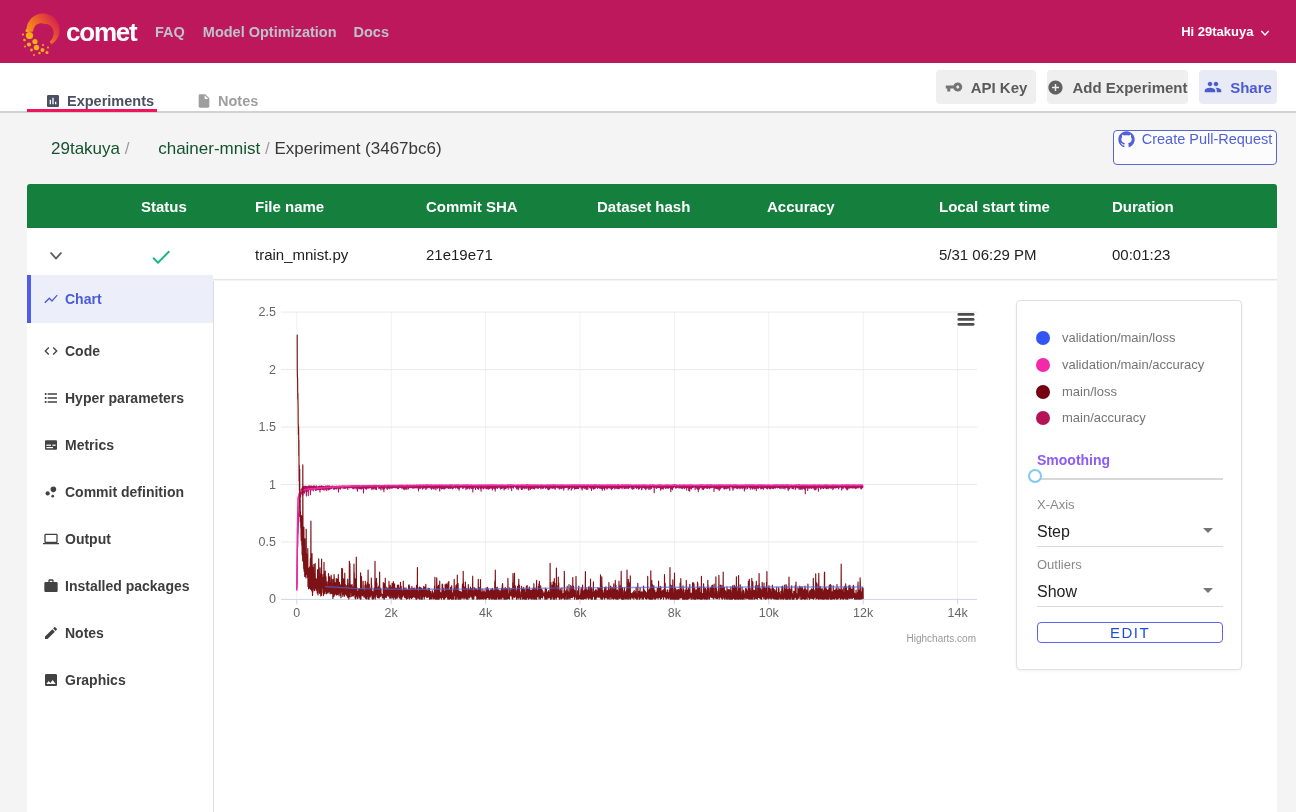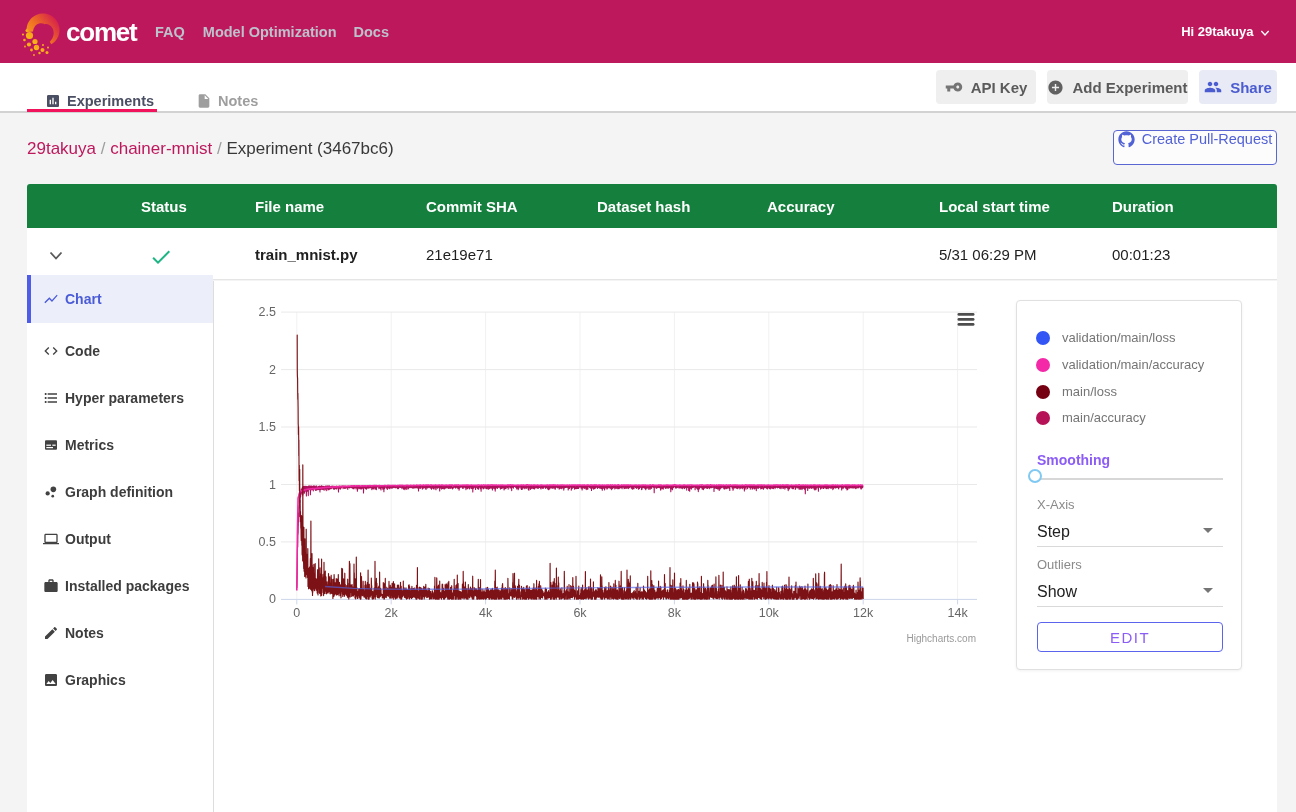--- a/index.html
+++ b/index.html
@@ -8,36 +8,36 @@
 #nav .links { position:absolute; left:155px; top:0; height:63px; display:flex; align-items:center; gap:0;justify-content:center; }
 #nav .links a { color:#bdc1cc; font-size:14.5px; font-weight:bold; text-decoration:none; }
 #user { position:absolute; right:23px; top:0; height:63px; display:flex; align-items:center; color:#fff; font-size:13px; font-weight:bold; }
 #tabbar { left:0; top:63px; width:1296px; height:50px; background:#fff; border-bottom:2px solid #d2d2d2; }
 .tab { position:absolute; top:0; height:46px; display:flex; align-items:flex-end; gap:6px; font-size:14.5px; font-weight:bold; }
 #tab1 { left:27px; width:130px; padding-left:18px; color:#4a4f63; font-size:14.5px; }
 #tab2 { left:196px; color:#9e9e9e; }
 #tabline { position:absolute; left:27px; top:46px; width:130px; height:3px; background:#f2135d; }
 .btn { position:absolute; top:70px; height:34px; border-radius:4px; background:#efefef; display:flex; align-items:center; justify-content:center; gap:8px; font-size:15px; font-weight:bold; color:#5a5a5a; }
 #crumb { left:27px; top:131px; width:1000px; height:35px; display:flex; align-items:center; font-size:17px; color:#9e9e9e; }
-#crumb a { color:#be185d; text-decoration:none; }
+#crumb a { color:#14532d; text-decoration:none;margin-left:24px; }
 #crumb b { color:#383838; font-weight:normal; }
 #pr { left:1113px; top:130px; width:164px; height:35px; border:1px solid #5a66d2; border-radius:4px; background:#fcfcfd; display:flex; align-items:flex-start; justify-content:center; gap:7px; color:#5161d6; font-size:14.5px; }
 #thead { left:27px; top:184px; width:1250px; height:44px; background:#15803d; border-radius:3px 3px 0 0; color:#fff; font-size:15px; font-weight:bold; }
 #thead span, #trow span { position:absolute; top:50%; transform:translateY(-50%); }
 #trow { left:27px; top:228px; width:1250px; height:52px; background:#fff; border-bottom:1px solid #e5e5e5; font-size:15px; color:#212121; }
 #sidebar { left:27px; top:281px; width:187px; height:531px; background:#fff; border-right:1px solid #ddd; }
 .sitem { position:absolute; left:27px; width:186px; display:flex; align-items:center; gap:6px; padding-left:16px; font-size:14px; color:#3d3d3d; font-weight:bold; }
 .sitem.active { background:#eceefa; border-left:4px solid #4f5ce8; padding-left:12px; color:#4a5bd7; }
 #chartpanel { left:214px; top:281px; width:1063px; height:531px; background:#fff; }
 #card { left:1016px; top:300px; width:226px; height:370px; background:#fff; border:1px solid #e0e0e0; border-radius:4px; box-shadow:0 1px 3px rgba(0,0,0,0.06); }
 .leg { position:absolute; left:19px; display:flex; align-items:center; gap:12px; font-size:13px; color:#757575; }
 .dot { width:14px; height:14px; border-radius:50%; flex:0 0 14px; }
 .selline { position:absolute; left:20px; width:186px; border-bottom:1px solid #d9d9d9; }
 .tri { position:absolute; width:0; height:0; border-left:5px solid transparent; border-right:5px solid transparent; border-top:5px solid #757575; }
-#edit { position:absolute; left:20px; top:321px; width:186px; height:30px; border:1px solid #5a64ec; border-radius:4px; color:#8b5cf6; font-size:15px; letter-spacing:1.5px; display:flex; align-items:center; justify-content:center; }
+#edit { position:absolute; left:20px; top:321px; width:186px; height:21px; border:1px solid #5a64ec; border-radius:4px; color:#1d4ed8; font-size:15px; letter-spacing:1.5px; display:flex; align-items:center; justify-content:center; }
 </style></head>
 <body>
 <div class="abs" id="nav">
   <div class="abs" style="left:0;top:0"><svg width="150" height="63" viewBox="0 0 150 63">
 <defs>
 <linearGradient id="lgarc" x1="28" y1="42" x2="57" y2="19" gradientUnits="userSpaceOnUse">
 <stop offset="0" stop-color="#f8a51e"></stop>
             <stop offset="0.45" stop-color="#f07222"></stop>
             <stop offset="1" stop-color="#d61f4c"></stop>
 </linearGradient>
@@ -104,21 +104,21 @@
     <span style="left:912px">Local start time</span>
   <span style="left:1085px">Duration</span>
 </div>
 <div class="abs" id="trow">
   <span style="left:17px;top:15px;transform:none"><svg width="24" height="24" viewBox="0 0 24 24" fill="none">
         <path d="M6.5 9.5 L12 15.5 L17.5 9.5" stroke="#5a5a5a" stroke-width="1.8"></path>
       </svg></span>
   <span style="left:122px;top:17px;transform:none"><svg width="24" height="24" viewBox="0 0 24 24" fill="#1db584">
         <path d="M9 16.17L4.83 12l-1.42 1.41L9 19 21 7l-1.41-1.41z"></path>
       </svg></span>
-  <span style="left:228px;font-weight:bold">train_mnist.py</span>
+  <span style="left:228px;font-weight:normal">train_mnist.py</span>
   <span style="left:399px">21e19e71</span>
   <span style="left:912px">5/31 06:29 PM</span>
   <span style="left:1085px">00:01:23</span>
 </div>
 <div class="abs" id="sidebar"></div>
 <div class="sitem active" style="top:275px;height:48px">
     <svg width="16" height="16" viewBox="0 0 24 24" fill="#4a5bd7">
       <path d="M3.5 18.49l6-6.01 4 4L22 6.92l-1.41-1.41-7.09 7.97-4-4L2 16.99z"></path>
     </svg>
     <span>Chart</span>
@@ -143,21 +143,21 @@
       <rect x="5" y="15" width="10" height="1.8" fill="#fff"></rect>
     </svg>
     <span>Metrics</span>
   </div>
 <div class="sitem" style="top:468.6px;height:46.9px">
     <svg width="16" height="16" viewBox="0 0 24 24" fill="#424242">
       <circle cx="7" cy="14.2" r="3.2"></circle>
       <circle cx="14.6" cy="18.2" r="2"></circle>
       <circle cx="15.5" cy="8" r="4.2"></circle>
     </svg>
-    <span>Graph definition</span>
+    <span>Commit definition</span>
   </div>
 <div class="sitem" style="top:515.5px;height:46.9px">
     <svg width="16" height="16" viewBox="0 0 24 24" fill="#424242">
       <path d="M20 18c1.1 0 1.99-.9 1.99-2L22 6c0-1.1-.9-2-2-2H4c-1.1 0-2 .9-2 2v10c0 1.1.9 2 2 2H0v2h24v-2h-4zM4 6h16v10H4V6z"></path>
     </svg>
     <span>Output</span>
   </div>
 <div class="sitem" style="top:562.4px;height:46.9px">
     <svg width="16" height="16" viewBox="0 0 24 24" fill="#424242">
       <path d="M20 6h-4V4c0-1.11-.89-2-2-2h-4c-1.11 0-2 .89-2 2v2H4c-1.11 0-2 .89-2 2v11c0 1.11.89 2 2 2h16c1.11 0 2-.89 2-2V8c0-1.11-.89-2-2-2zm-6 0h-4V4h4v2z"></path>

